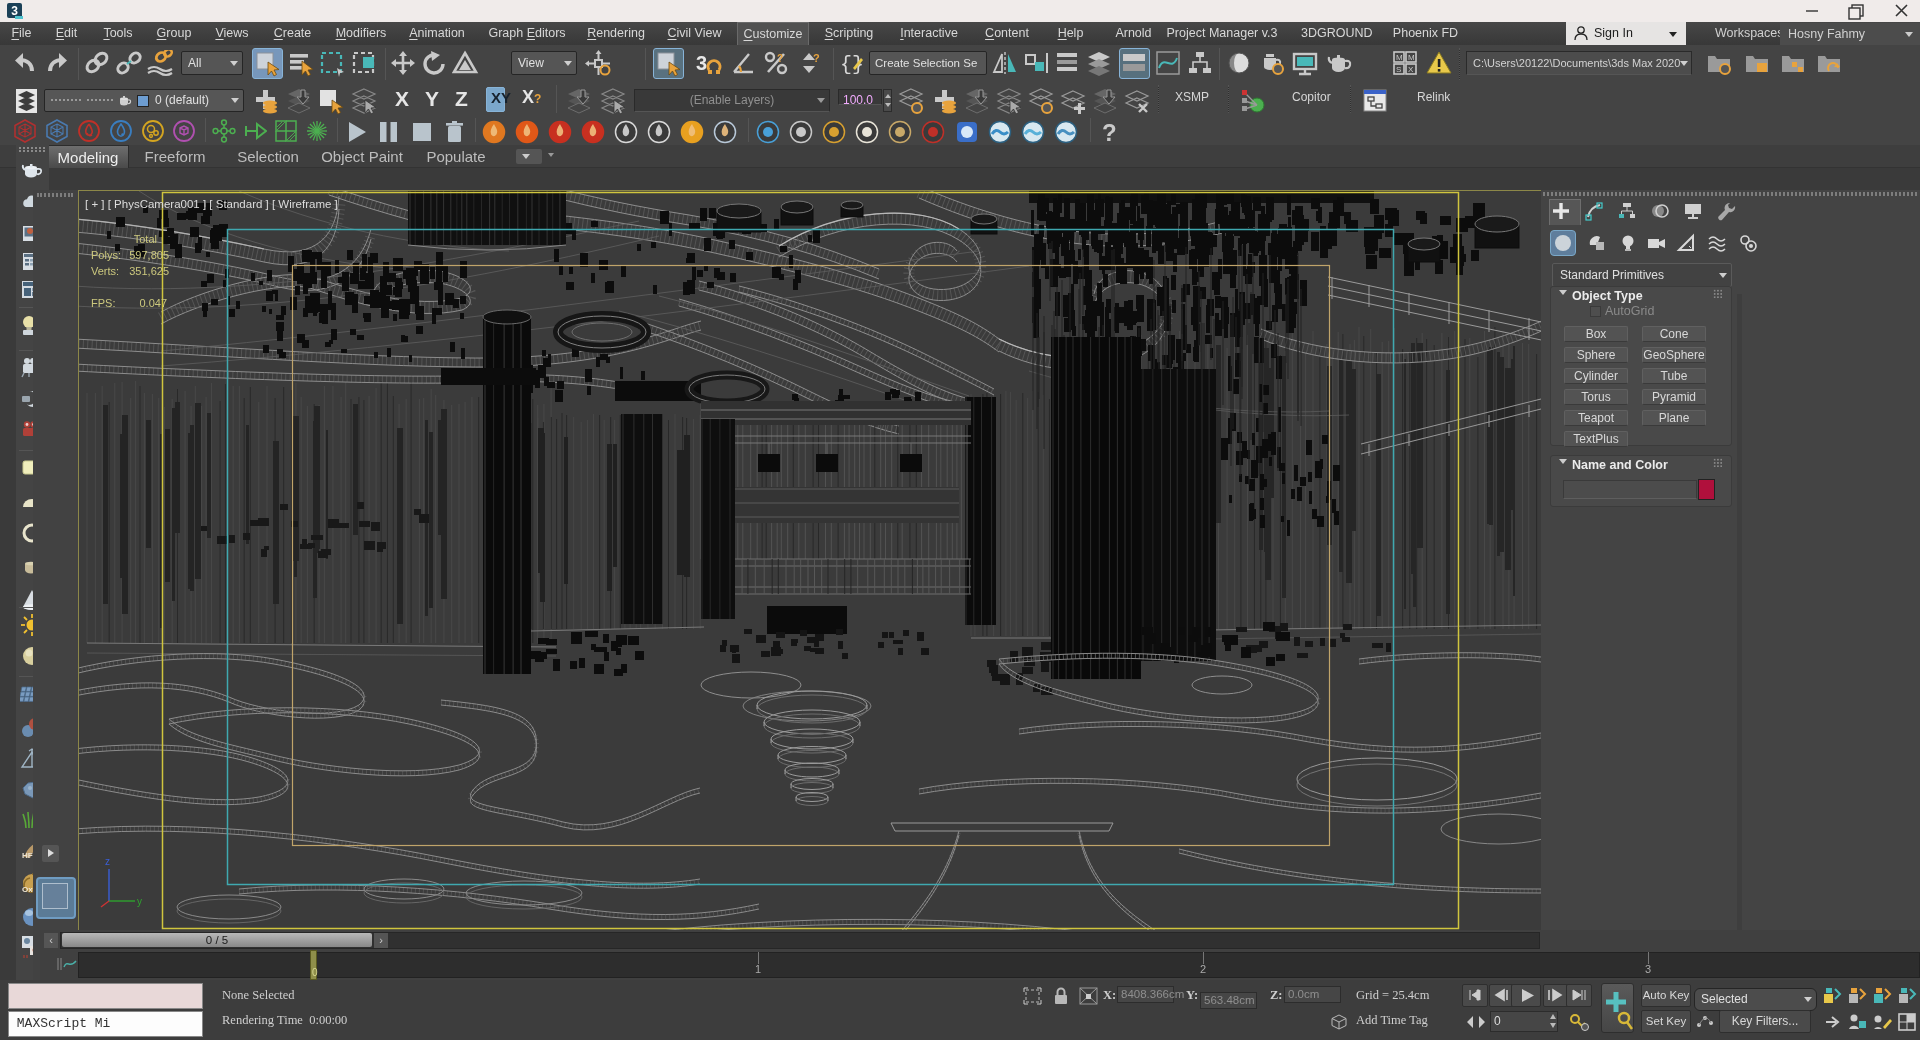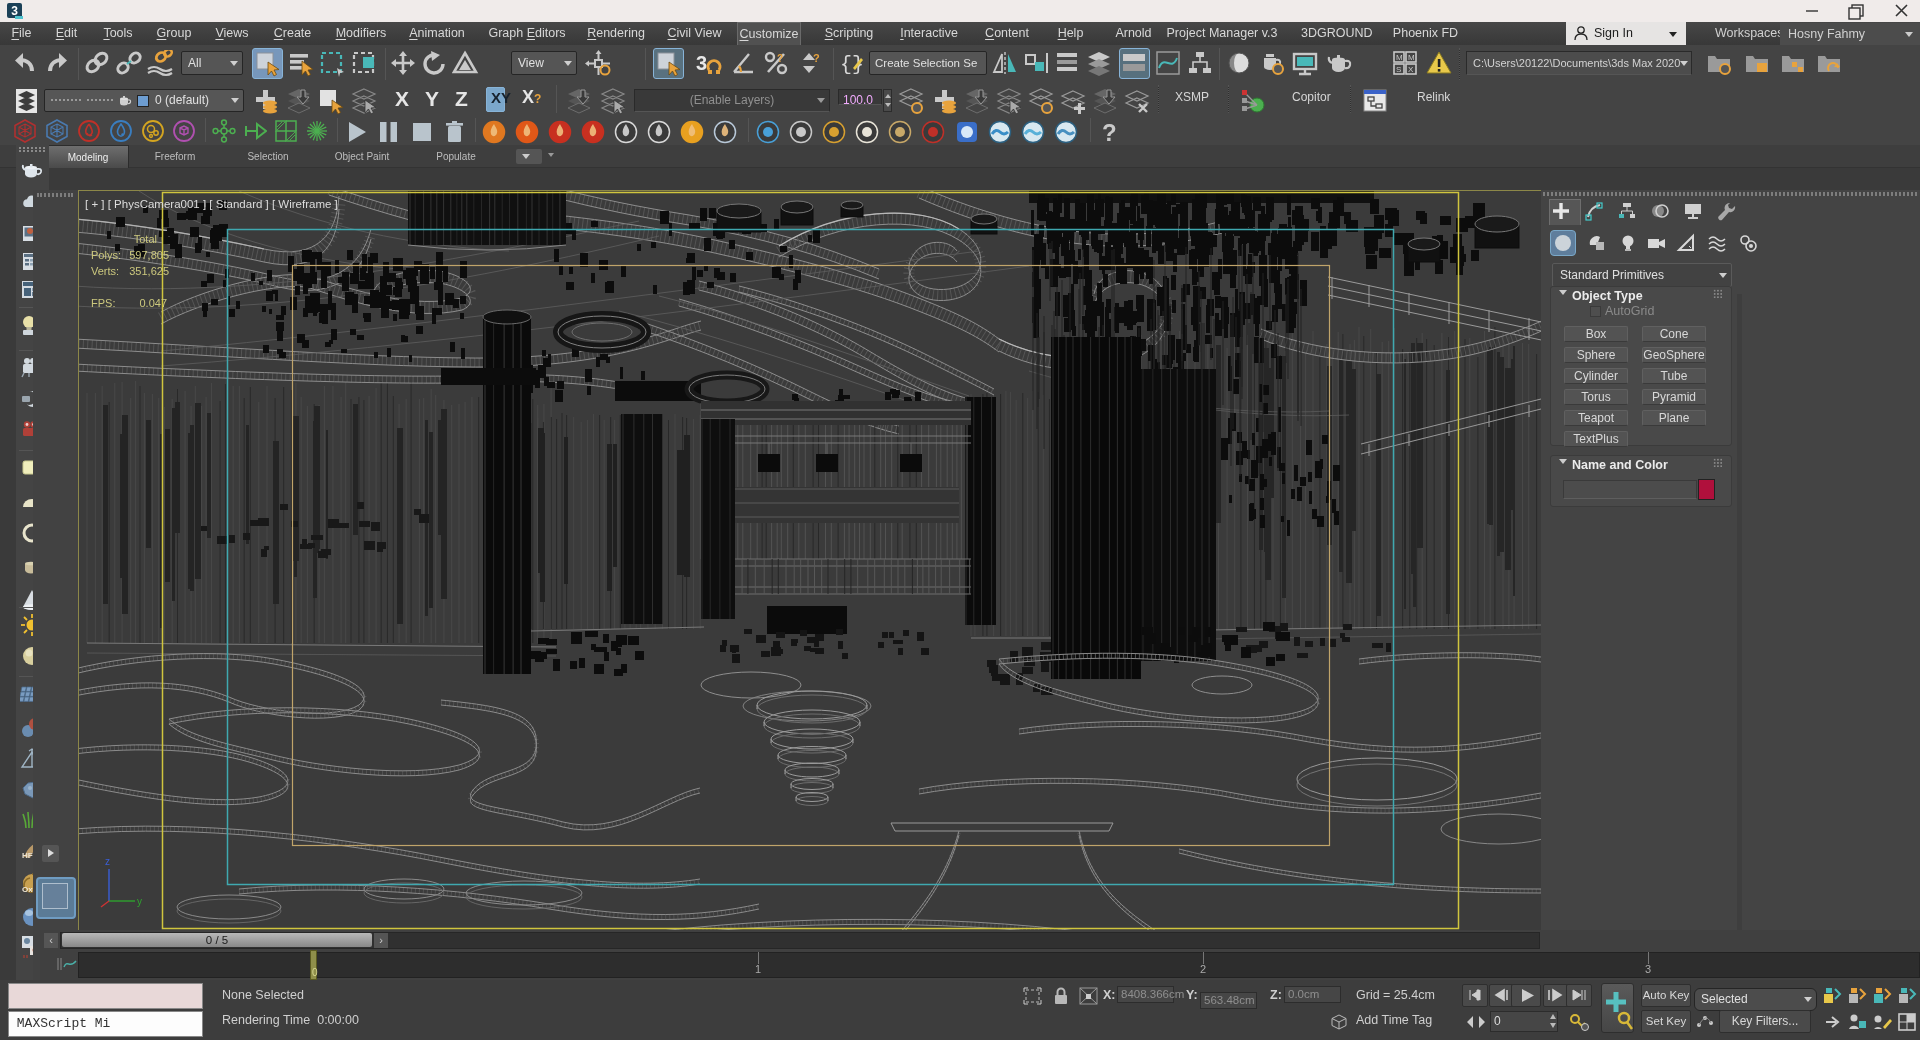--- a/index.html
+++ b/index.html
@@ -12,35 +12,35 @@
 #tb2{left:0;top:82px;width:1920px;height:35px;}
 #tb3{left:0;top:117px;width:1920px;height:28px;}
 .sep{position:absolute;width:1px;background:#2f2f2f;border-right:1px solid #555;}
 .ddbox{position:absolute;background:#555555;border:1px solid #252525;border-radius:2px;color:#e0e0e0;font-size:12px;}
 .ddarrow{position:absolute;right:4px;top:50%;margin-top:-2.5px;width:0;height:0;border-left:4px solid transparent;border-right:4px solid transparent;border-top:5px solid #cfcfcf;}
 .sunken{position:absolute;background:#393939;border:1px solid #2a2a2a;border-bottom-color:#555;color:#b5b5b5;font-size:12px;}
 .press{position:absolute;border:1px solid #88b4d8;border-radius:3px;}
 .icon{position:absolute;}
 .lbl{position:absolute;color:#d6d6d6;font-size:12px;}
 #ribbon{left:0;top:145px;width:1920px;height:23px;background:#3e3e3e;border-bottom:1px solid #333;}
-.rtab{position:absolute;top:0;height:23px;line-height:23px;color:#bdbdbd;font-size:10px;text-align:center;}
+.rtab{position:absolute;top:0;height:23px;line-height:23px;color:#bdbdbd;font-size:15px;text-align:center;}
 .rtab.sel{background:linear-gradient(#6e6e6e,#4a4a4a);color:#eee;border:1px solid #2c2c2c;border-bottom:none;}
 #ribbon2{left:0;top:168px;width:1920px;height:22px;background:#373737;border-bottom:1px solid #2c2c2c;}
 .rtab2{position:absolute;left:45px;top:0;height:21px;line-height:21px;padding:0 10px;background:#4c4c4c;border:1px solid #252525;color:#e6e6e6;font-size:12.5px;}
 #lbar{left:16px;top:145px;width:33px;height:835px;background:#444;}
 #lbar2{left:33px;top:190px;width:45px;height:790px;background:#424242;}
 .lic{position:absolute;left:4px;width:24px;height:24px;}
 #vp{left:78px;top:190px;width:1463px;height:740px;background:#3b3b3b;border:1px solid #8c8748;}
 #cpanel{left:1541px;top:190px;width:379px;height:790px;background:#444444;}
 .rollout{position:absolute;background:#494949;border:1px solid #3b3b3b;border-radius:3px;}
 .cbtn{position:absolute;width:64px;height:16px;background:#535353;border:1px solid #606060;border-bottom-color:#3a3a3a;border-radius:2px;color:#d8d8d8;font-size:12px;line-height:14px;text-align:center;}
 #tlrow{left:40px;top:930px;width:1880px;height:20px;background:#404040;}
 #trackrow{left:40px;top:950px;width:1880px;height:30px;background:#404040;}
 #statusbar{left:0;top:980px;width:1920px;height:60px;background:#3d3d3d;}
-.sbtxt{position:absolute;color:#cfcfcf;font-size:12.5px;}
+.sbtxt{position:absolute;color:#cfcfcf;font-size:12.5px;font-family:Liberation Serif, serif;}
 .sbfield{position:absolute;height:17px;background:#464646;border:1px solid #2c2c2c;color:#8f8f8f;font-size:11.5px;line-height:15px;padding-left:3px;}
 .sbbtn{position:absolute;background:#4a4a4a;border:1px solid #2e2e2e;border-radius:2px;color:#d8d8d8;font-size:12px;text-align:center;}
 </style></head><body>
 <div id="app">
   <div class="abs" id="titlebar">
     <svg class="abs" style="left:7px;top:3px" width="17" height="17" viewBox="0 0 17 17">
       <rect x="0" y="0" width="15" height="15" rx="2" fill="#1b4057"></rect>
       <text x="7.5" y="12" font-size="12" font-weight="bold" fill="#fff" text-anchor="middle">3</text>
       <rect x="8" y="13" width="8" height="3" fill="#4fc3cf"></rect>
     </svg>
@@ -56,21 +56,21 @@
 <span class="mi" style="left:48px;width:37px;"><u style="text-decoration-thickness:1px;text-underline-offset:2px;">E</u>dit</span>
 <span class="mi" style="left:96px;width:44px;"><u style="text-decoration-thickness:1px;text-underline-offset:2px;">T</u>ools</span>
 <span class="mi" style="left:152px;width:44px;"><u style="text-decoration-thickness:1px;text-underline-offset:2px;">G</u>roup</span>
 <span class="mi" style="left:210px;width:44px;"><u style="text-decoration-thickness:1px;text-underline-offset:2px;">V</u>iews</span>
 <span class="mi" style="left:267px;width:51px;"><u style="text-decoration-thickness:1px;text-underline-offset:2px;">C</u>reate</span>
 <span class="mi" style="left:325px;width:72px;"><u style="text-decoration-thickness:1px;text-underline-offset:2px;">M</u>odifiers</span>
 <span class="mi" style="left:401px;width:72px;"><u style="text-decoration-thickness:1px;text-underline-offset:2px;">A</u>nimation</span>
 <span class="mi" style="left:477px;width:100px;">Graph <u style="text-decoration-thickness:1px;text-underline-offset:2px;">E</u>ditors</span>
 <span class="mi" style="left:580px;width:72px;"><u style="text-decoration-thickness:1px;text-underline-offset:2px;">R</u>endering</span>
 <span class="mi" style="left:655px;width:79px;"><u style="text-decoration-thickness:1px;text-underline-offset:2px;">C</u>ivil View</span>
-<span class="mi" style="left:737px;width:64px;background:#515151;border:1px solid #6a6a6a;border-bottom:none;"><u style="text-decoration-thickness:1px;text-underline-offset:2px;">C</u>ustomize</span>
+<span class="mi" style="left:737px;width:72px;background:#515151;border:1px solid #6a6a6a;border-bottom:none;"><u style="text-decoration-thickness:1px;text-underline-offset:2px;">C</u>ustomize</span>
 <span class="mi" style="left:813px;width:72px;"><u style="text-decoration-thickness:1px;text-underline-offset:2px;">S</u>cripting</span>
 <span class="mi" style="left:886px;width:86px;"><u style="text-decoration-thickness:1px;text-underline-offset:2px;">I</u>nteractive</span>
 <span class="mi" style="left:978px;width:58px;"><u style="text-decoration-thickness:1px;text-underline-offset:2px;">C</u>ontent</span>
 <span class="mi" style="left:1052px;width:37px;"><u style="text-decoration-thickness:1px;text-underline-offset:2px;">H</u>elp</span>
 <span class="mi" style="left:1108px;width:51px;">Arnold</span>
 <span class="mi" style="left:1151px;width:142px;">Project Manager v.3</span>
 <span class="mi" style="left:1301px;width:65px;">3DGROUND</span>
 <span class="mi" style="left:1386px;width:79px;">Phoenix FD</span>
 <span class="abs" style="left:1566px;top:0;width:120px;height:23px;background:#e6e4e3;color:#1c1c1c;font-size:12.5px;line-height:23px;">
       <svg class="abs" style="left:7px;top:3px" width="16" height="16" viewBox="0 0 16 16">

